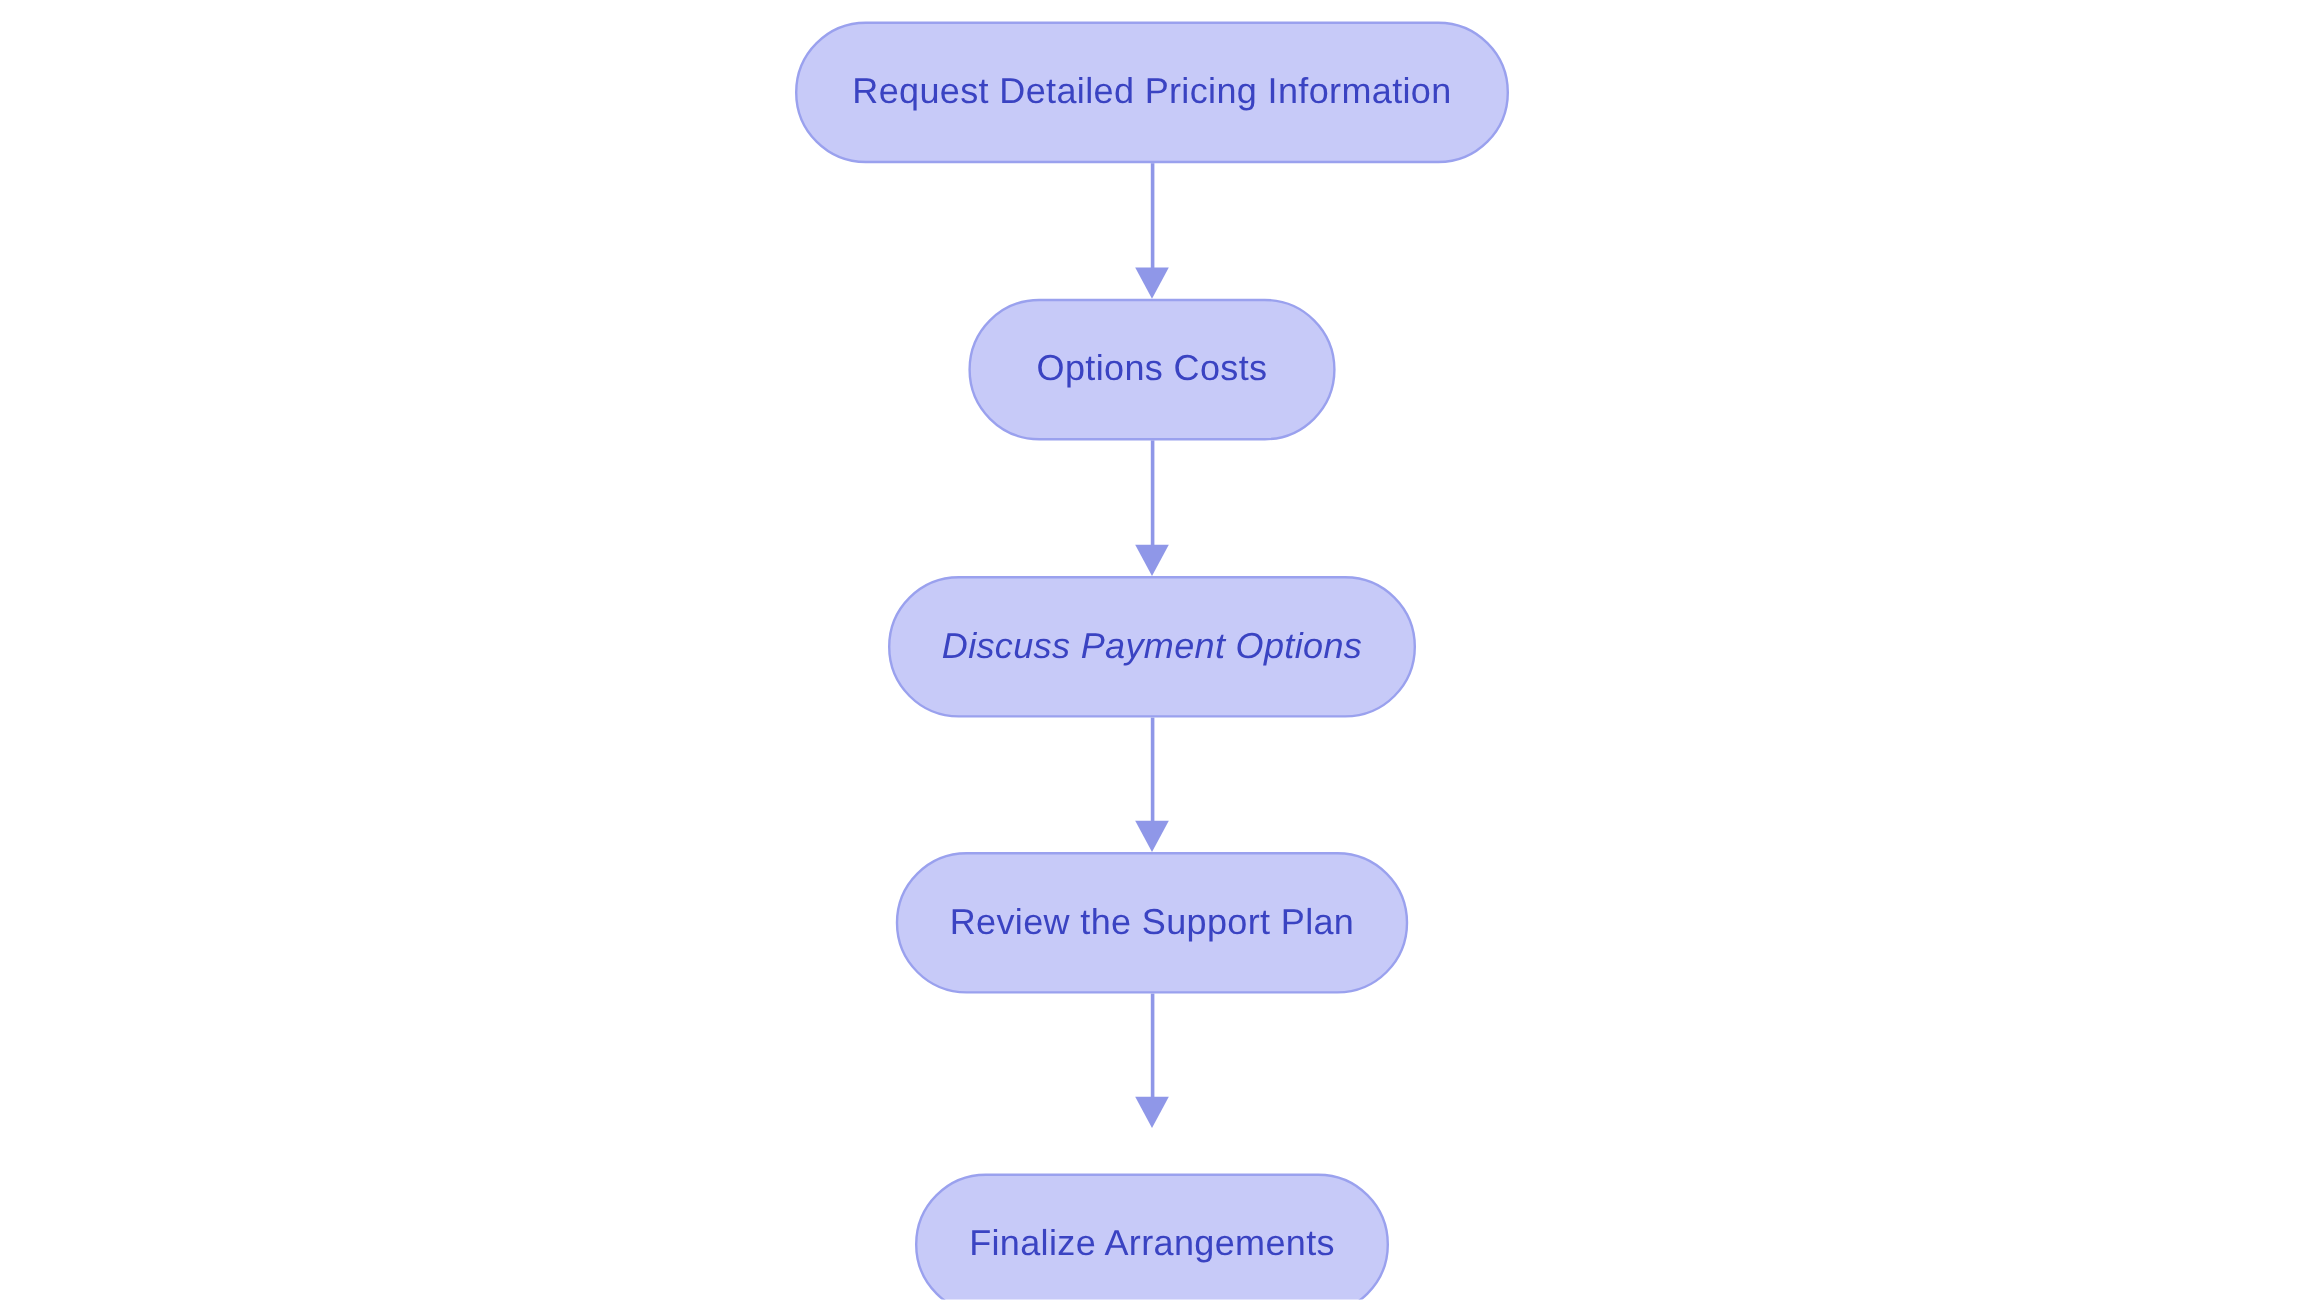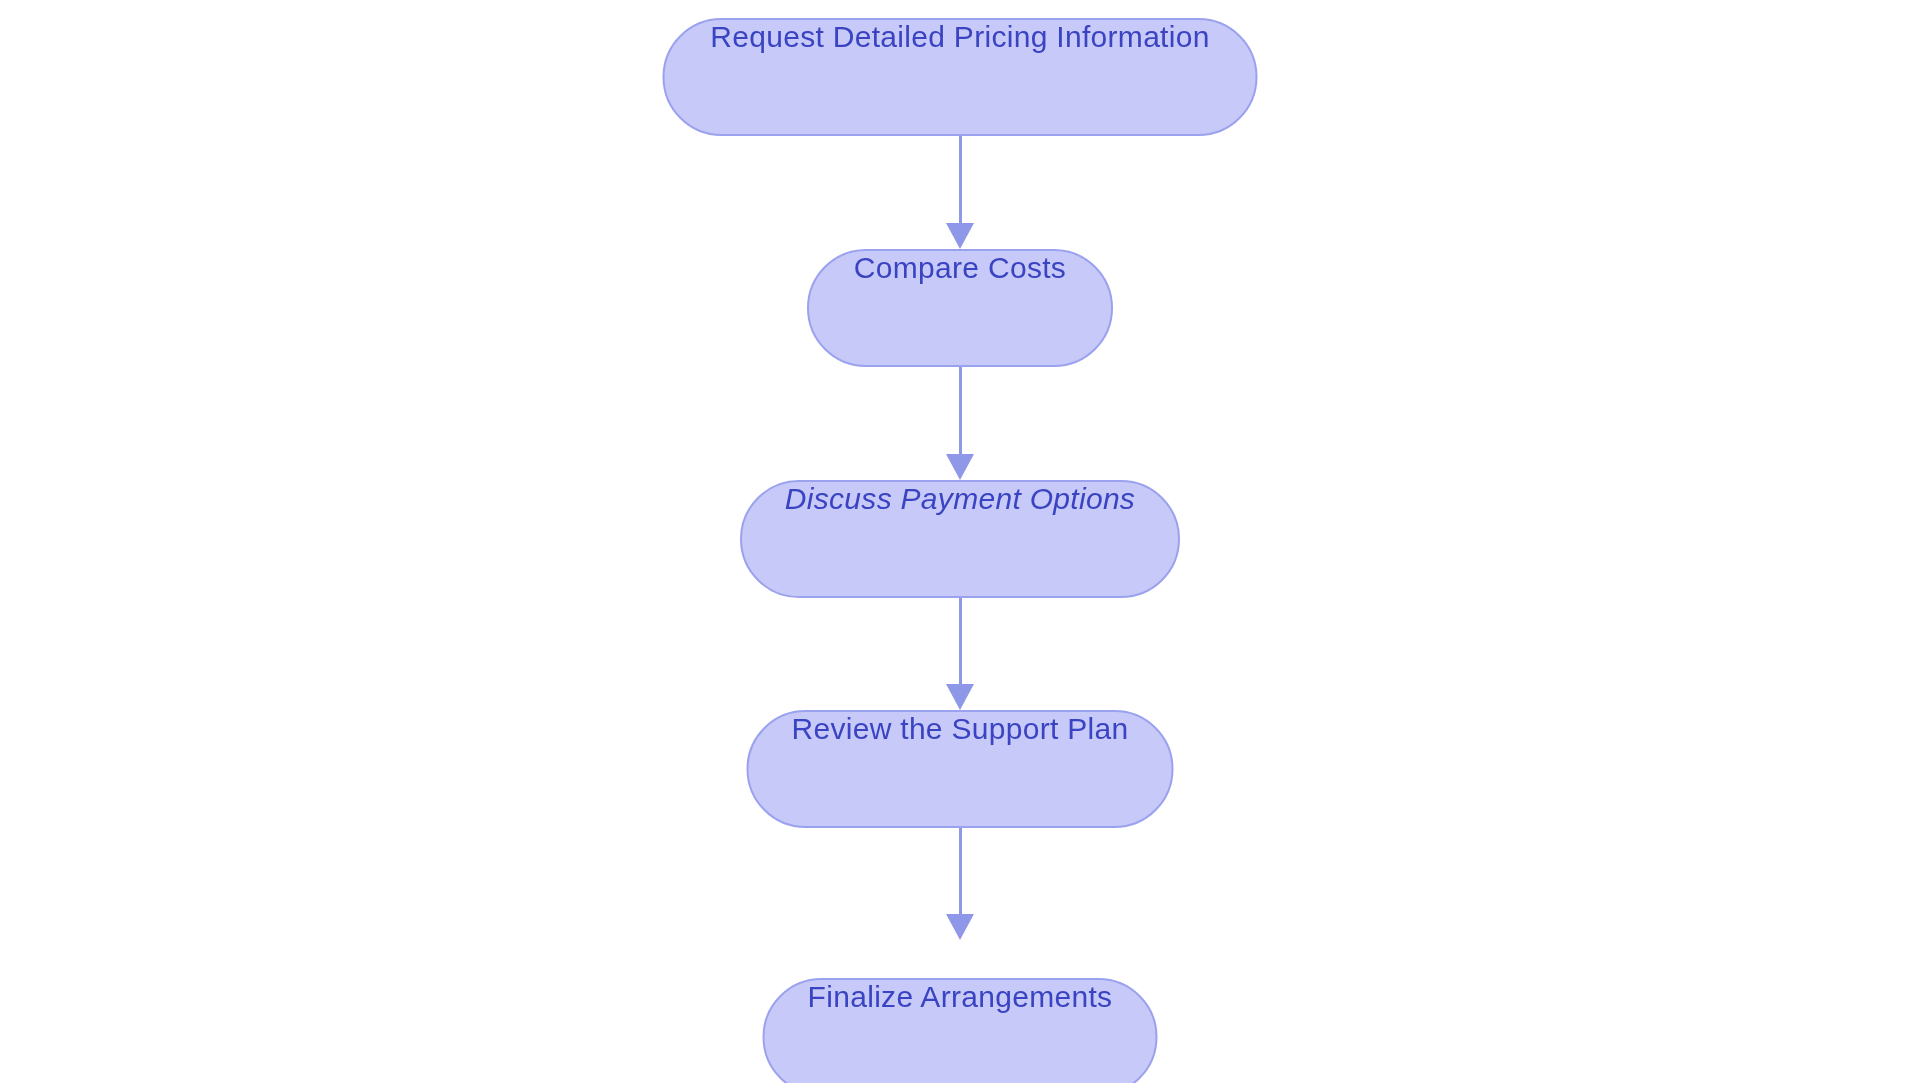--- a/index.html
+++ b/index.html
@@ -28,21 +28,21 @@
     left: 50%;
     transform: translateX(-50%);
     height: 118px;
     border-radius: 60px;
     background: var(--node-fill);
     border: 2px solid var(--node-border);
     color: var(--node-text);
     font-size: 30px;
     letter-spacing: 0.3px;
     display: flex;
-    align-items: flex-start;
+    align-items: center;
     justify-content: center;
     white-space: nowrap;
   }
   .node-1 { top: 18px;  width: 595px; }
   .node-2 { top: 249px; width: 306px; }
   .node-3 { top: 480px; width: 440px; font-style: italic; }
   .node-4 { top: 710px; width: 427px; }
   .node-5 { top: 940px; width: 395px; margin-top: 38px; }
 
   .edge { position: absolute; left: 0; right: 0; }
@@ -77,21 +77,21 @@
   <div class="node node-1">
     <span>Request Detailed Pricing Information</span>
   </div>
 
   <div class="edge edge-1">
     <div class="edge-line"></div>
     <div class="edge-head"></div>
   </div>
 
   <div class="node node-2">
-    <span>Compare Costs</span>
+    <span>Options Costs</span>
   </div>
 
   <div class="edge edge-2">
     <div class="edge-line"></div>
     <div class="edge-head"></div>
   </div>
 
   <div class="node node-3">
     <span>Discuss Payment Options</span>
   </div>

